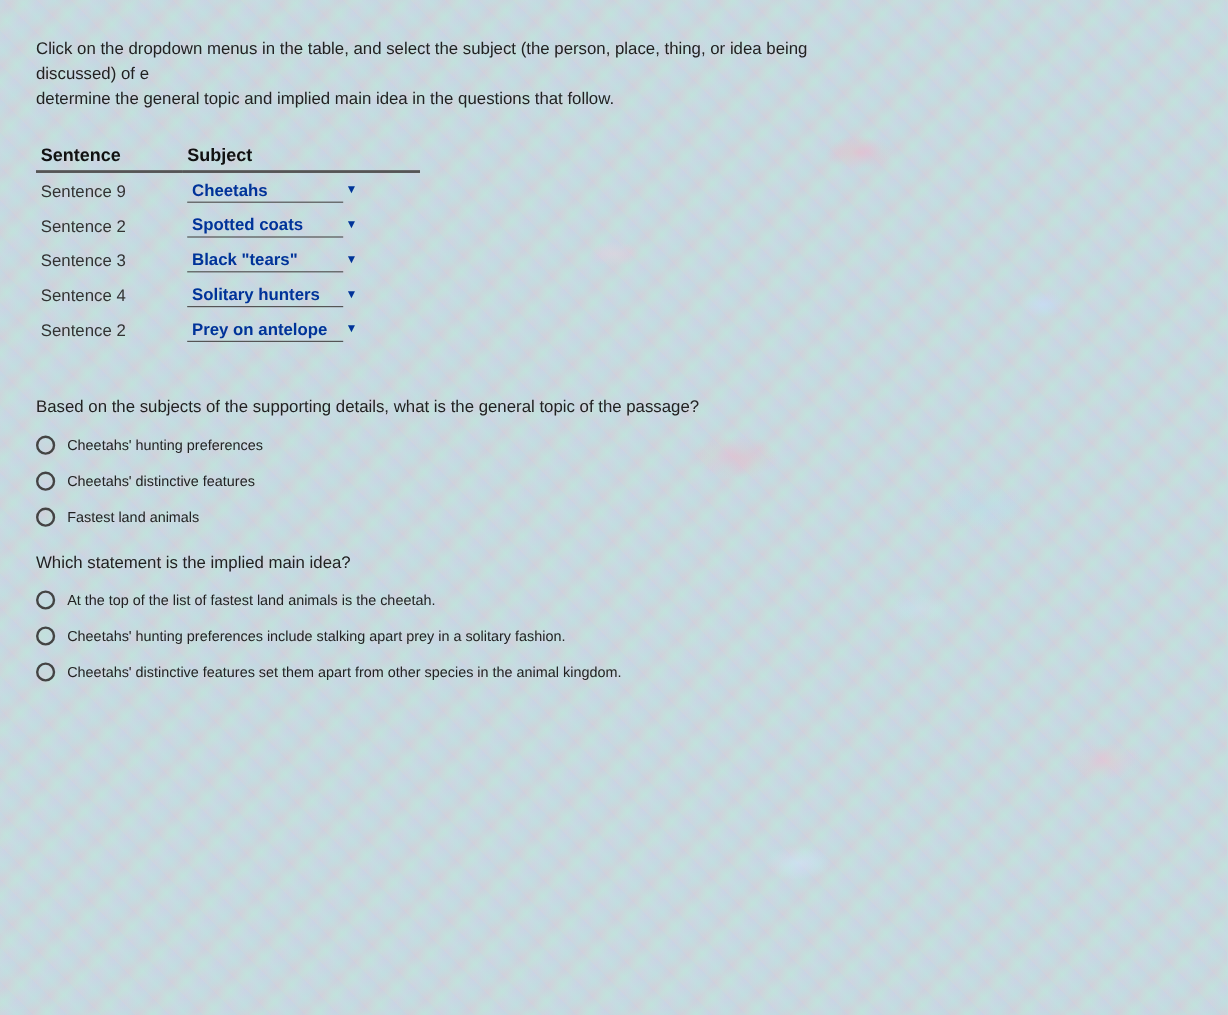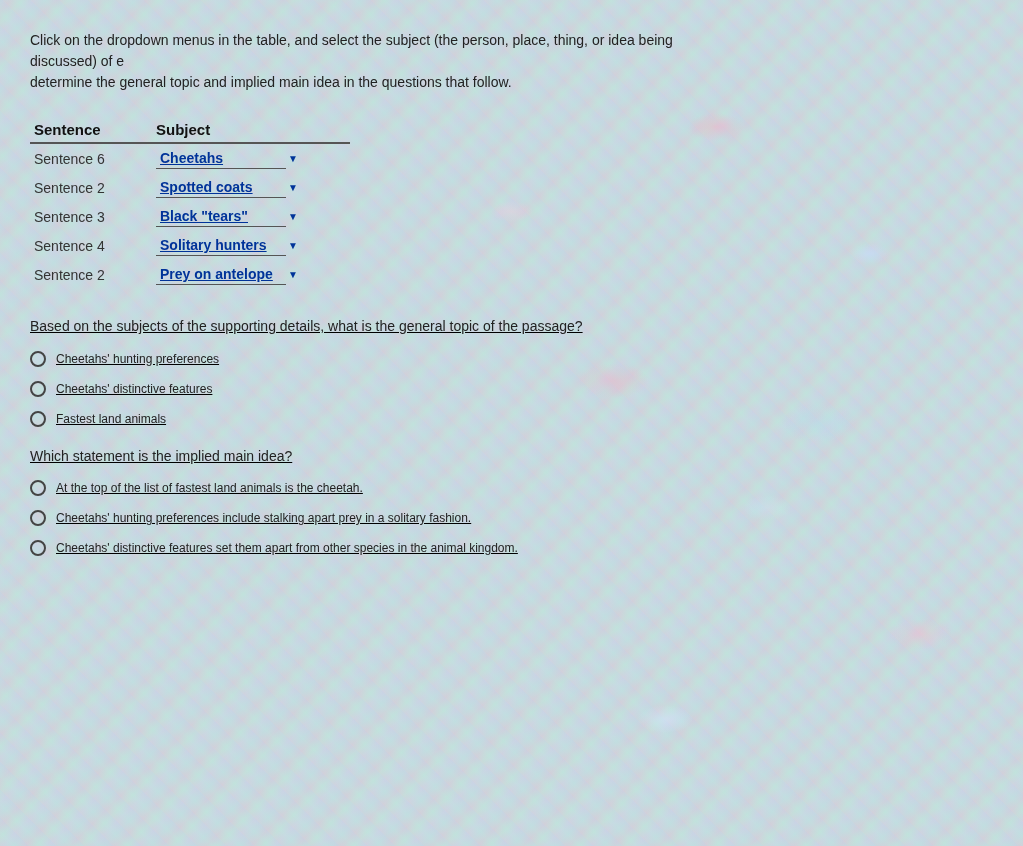--- a/index.html
+++ b/index.html
@@ -65,21 +65,21 @@
 
     .instructions {
       font-size: 14px;
       color: #222;
       line-height: 1.5;
       margin-bottom: 24px;
       max-width: 700px;
     }
 
     .table-section {
-      margin-bottom: 28px;
+      margin-bottom: 40px;
     }
 
     table {
       border-collapse: collapse;
       min-width: 320px;
     }
 
     table th {
       font-weight: bold;
       font-size: 15px;
@@ -106,39 +106,37 @@
       align-items: center;
     }
 
     .dropdown-select {
       border: none;
       border-bottom: 1px solid #555;
       background: transparent;
       font-size: 14px;
       font-weight: bold;
       color: #003399;
-      text-decoration: underline;
       cursor: pointer;
       padding: 2px 4px;
       appearance: none;
       -webkit-appearance: none;
       outline: none;
       min-width: 130px;
     }
 
     .dropdown-arrow {
       font-size: 10px;
       color: #003399;
       margin-left: 2px;
       cursor: pointer;
     }
 
     .question-section {
       margin-bottom: 20px;
-      text-decoration: underline;
     }
 
     .question-text {
       font-size: 14px;
       color: #222;
       margin-bottom: 14px;
       line-height: 1.4;
     }
 
     .radio-option {
@@ -183,21 +181,21 @@
     <table>
       <thead>
         <tr>
           <th>Sentence</th>
           <th>Subject</th>
         </tr>
       </thead>
       <tbody>
 
         <tr>
-          <td>Sentence 6</td>
+          <td>Sentence 9</td>
           <td>
             <div class="dropdown-cell">
               <select class="dropdown-select">
                 <option>Cheetahs</option>
               </select>
               <span class="dropdown-arrow">▼</span>
             </div>
           </td>
         </tr>
 

